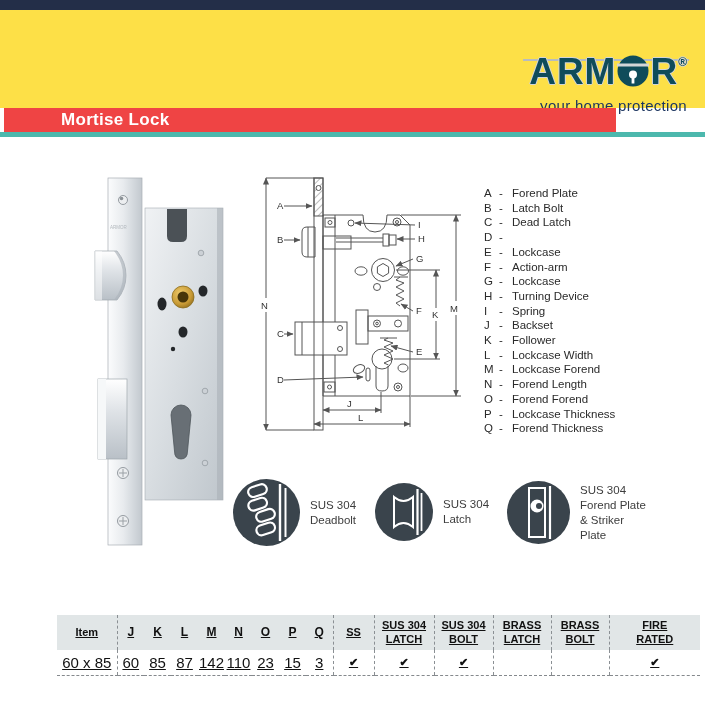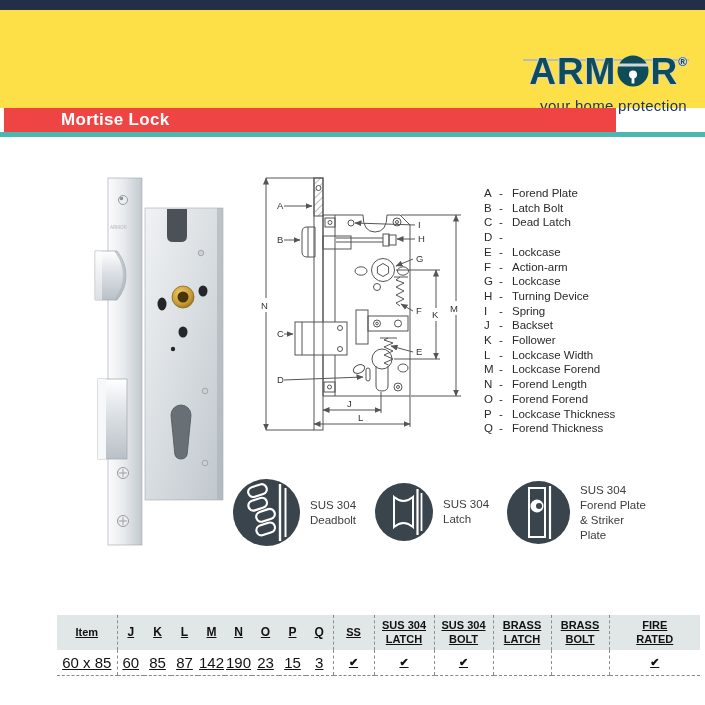--- a/index.html
+++ b/index.html
@@ -465,21 +465,21 @@
             <div>FIRE</div>
             <div>RATED</div>
           </th>
     </tr>
     <tr>
       <td>60 x 85</td>
       <td class="sep">60</td>
       <td>85</td>
       <td>87</td>
       <td>142</td>
-      <td>190</td>
+      <td>110</td>
       <td>23</td>
       <td>15</td>
       <td>3</td>
       <td class="sep check">✔</td>
       <td class="sep check">✔</td>
       <td class="sep check">✔</td>
       <td class="sep check"></td>
       <td class="sep check"></td>
       <td class="sep check">✔</td>
     </tr>

